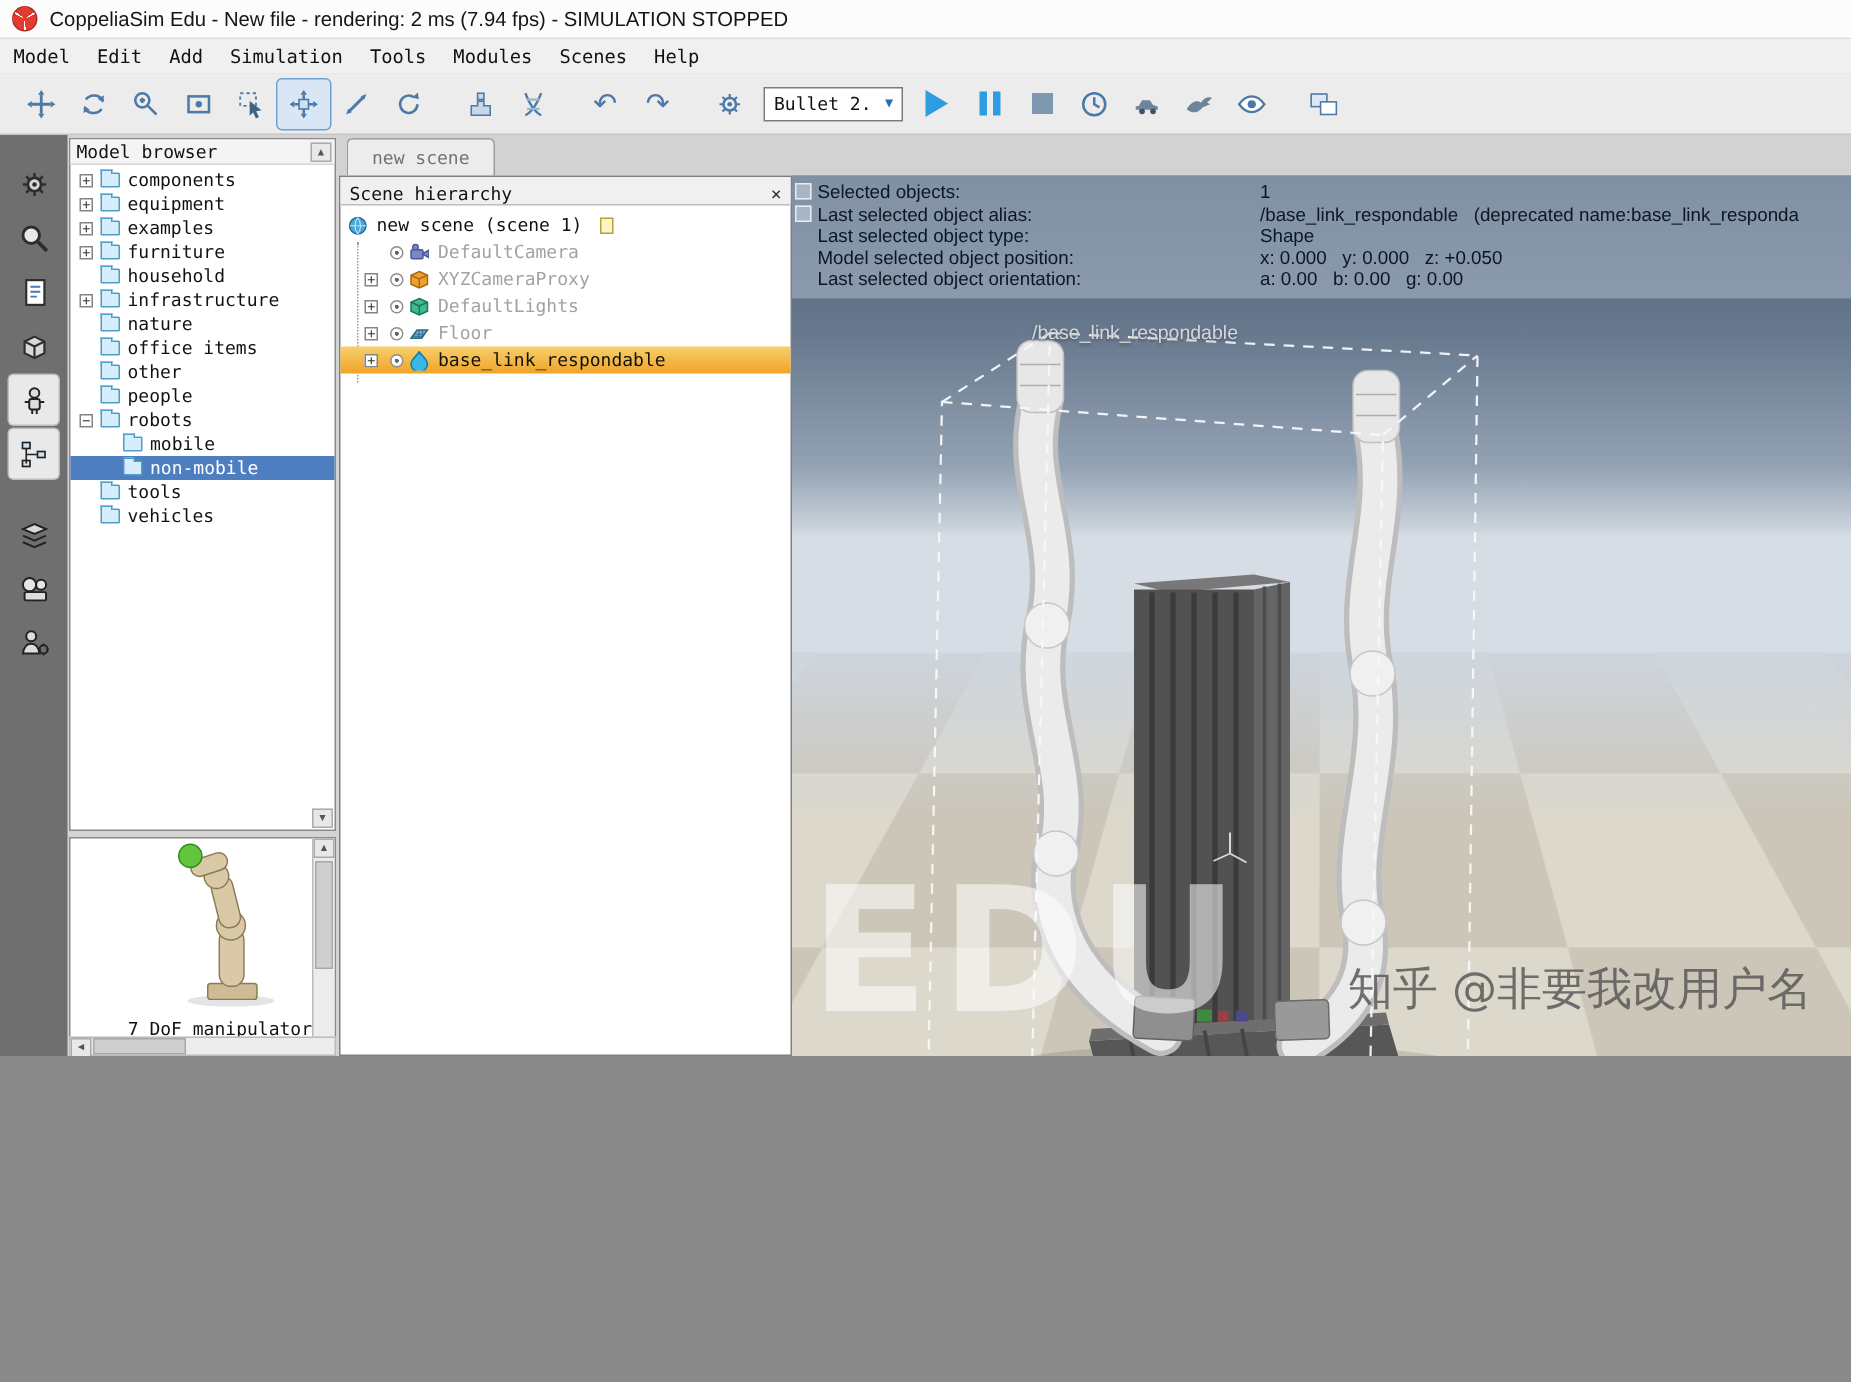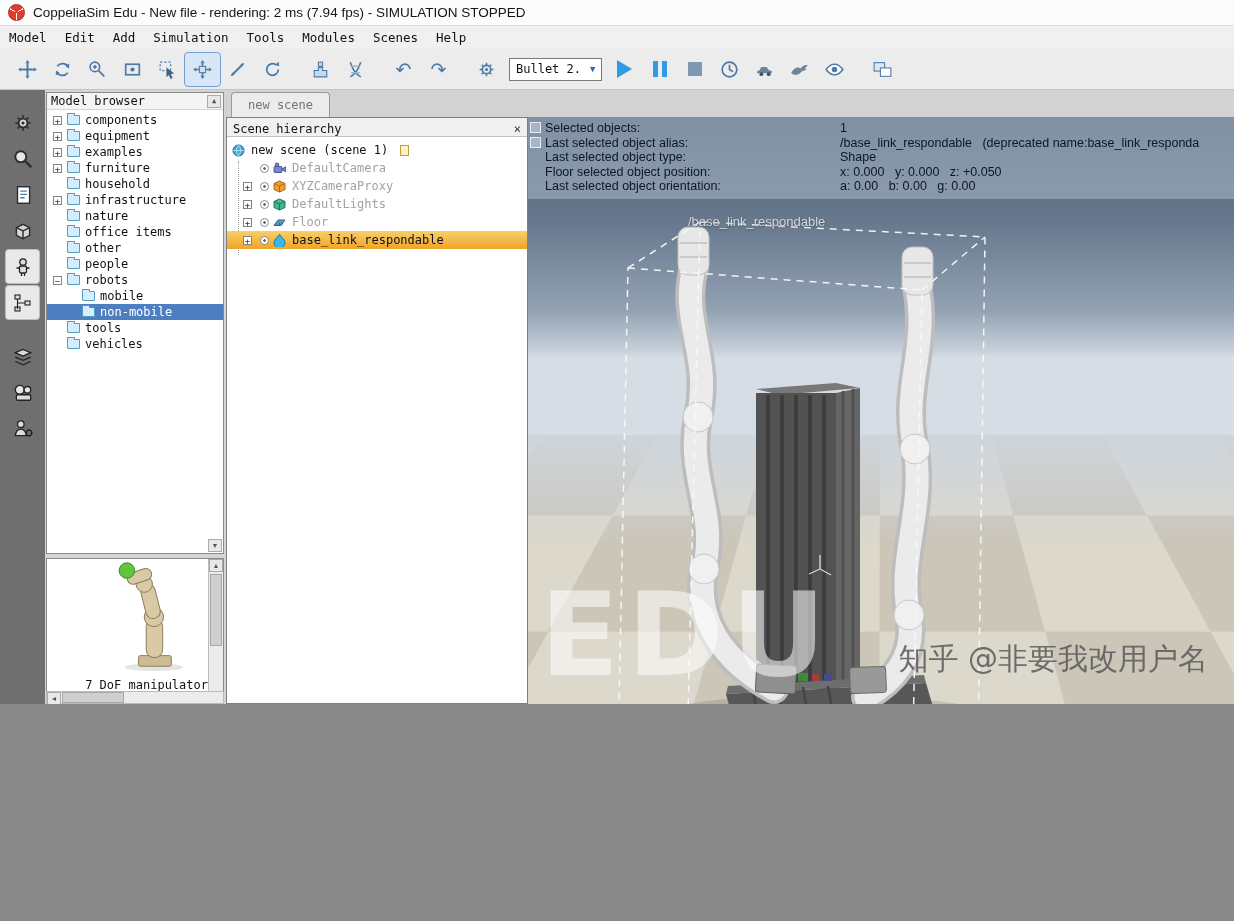--- a/index.html
+++ b/index.html
@@ -575,21 +575,21 @@
         </div>
       <div class="irow">
           <span class="ilabel">Last selected object alias:</span>
           <span class="ivalue">/base_link_respondable&nbsp;&nbsp;&nbsp;(deprecated name:base_link_responda</span>
         </div>
       <div class="irow">
           <span class="ilabel">Last selected object type:</span>
           <span class="ivalue">Shape</span>
         </div>
       <div class="irow">
-          <span class="ilabel">Floor selected object position:</span>
+          <span class="ilabel">Model selected object position:</span>
           <span class="ivalue">x: 0.000&nbsp;&nbsp; y: 0.000&nbsp;&nbsp; z: +0.050</span>
         </div>
       <div class="irow">
           <span class="ilabel">Last selected object orientation:</span>
           <span class="ivalue">a: 0.00&nbsp;&nbsp; b: 0.00&nbsp;&nbsp; g: 0.00</span>
         </div>
     </div>
 
     <div class="vp-edu">EDU</div>
     <div class="vp-credit">知乎 @非要我改用户名</div>

